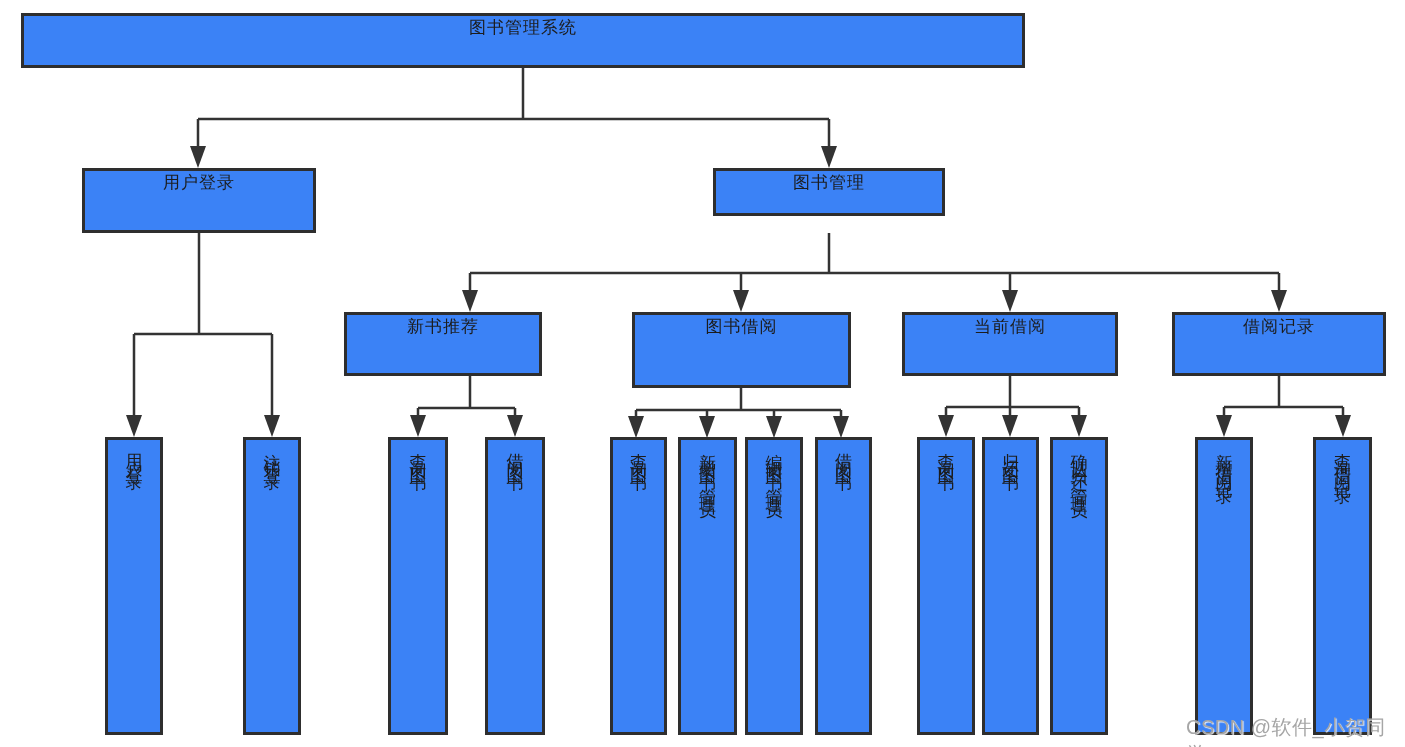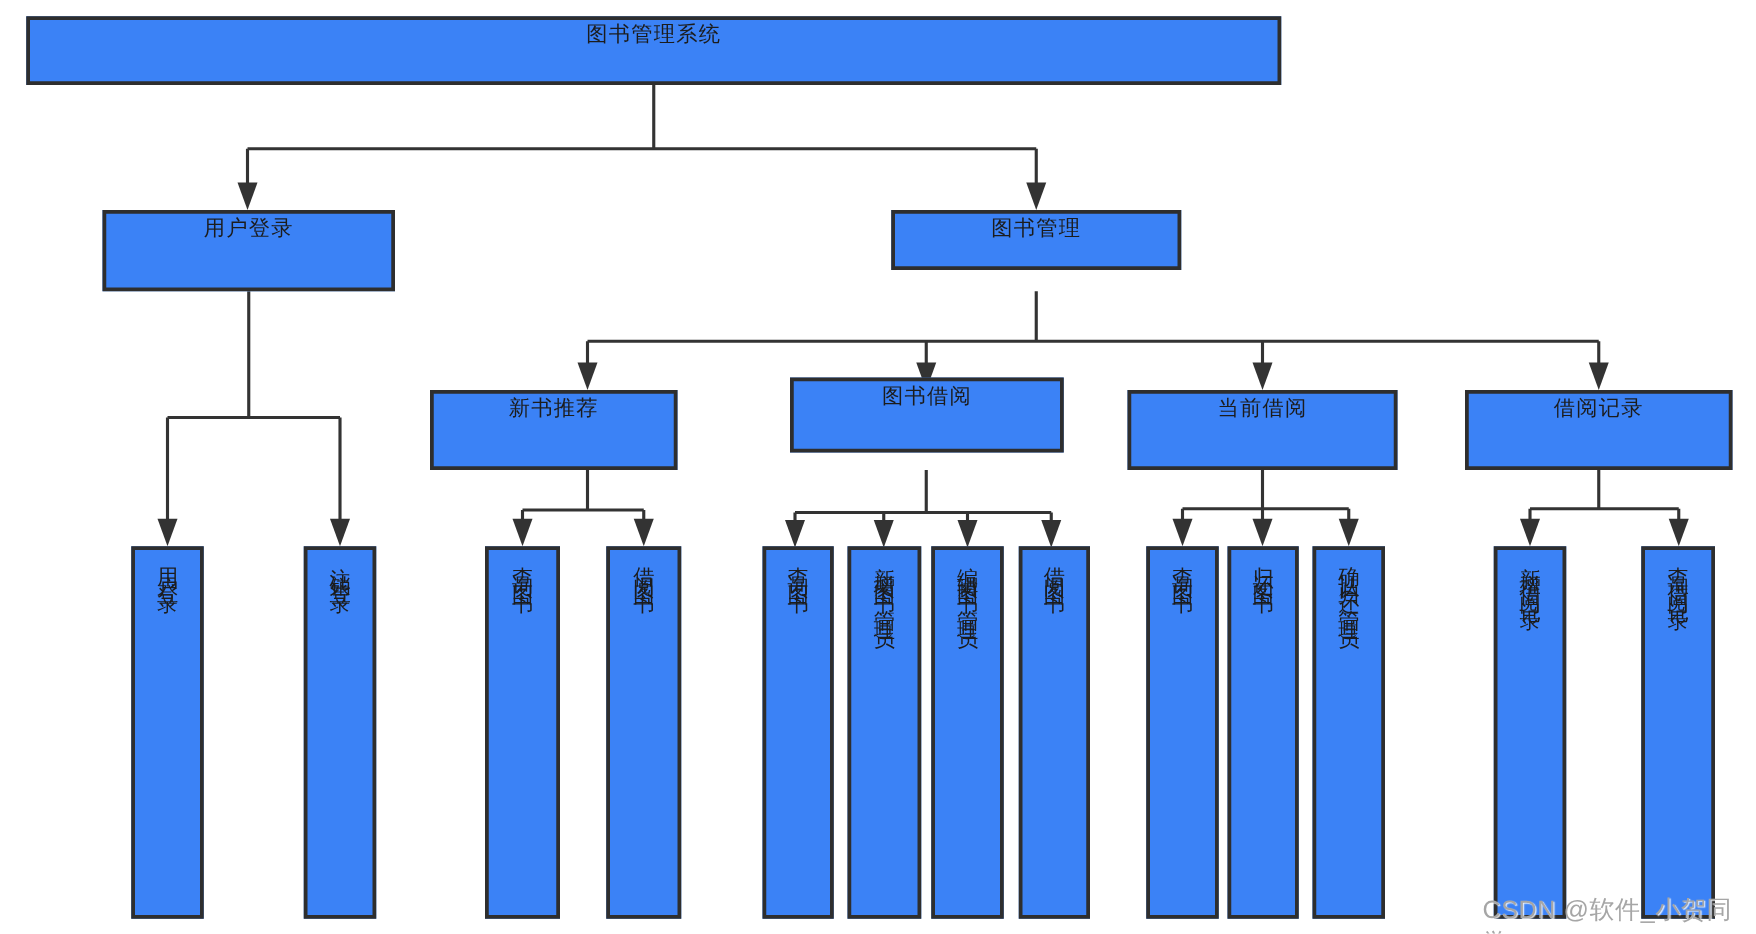--- a/index.html
+++ b/index.html
@@ -96,21 +96,21 @@
   <div class="box" style="left:82px;top:168px;width:234px;height:65px">
     <span>用户登录</span>
   </div>
   <div class="box" style="left:713px;top:168px;width:232px;height:48px">
     <span>图书管理</span>
   </div>
 
   <div class="box" style="left:344px;top:312px;width:198px;height:64px">
     <span>新书推荐</span>
   </div>
-  <div class="box" style="left:632px;top:302px;width:219px;height:60px">
+  <div class="box" style="left:632px;top:312px;width:219px;height:76px">
     <span>图书借阅</span>
   </div>
   <div class="box" style="left:902px;top:312px;width:216px;height:64px">
     <span>当前借阅</span>
   </div>
   <div class="box" style="left:1172px;top:312px;width:214px;height:64px">
     <span>借阅记录</span>
   </div>
 
   <div class="box v" style="left:105px;top:437px;width:58px;height:298px">

